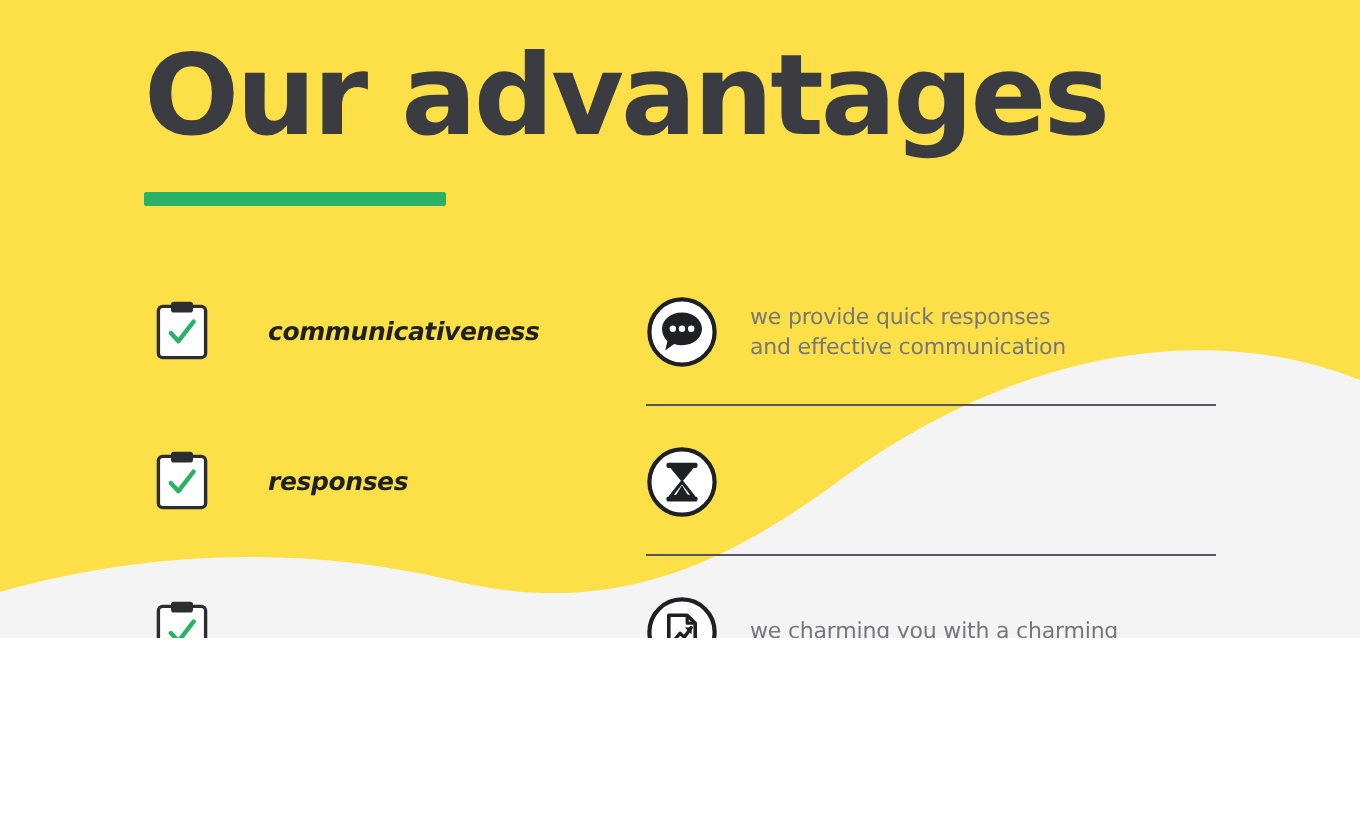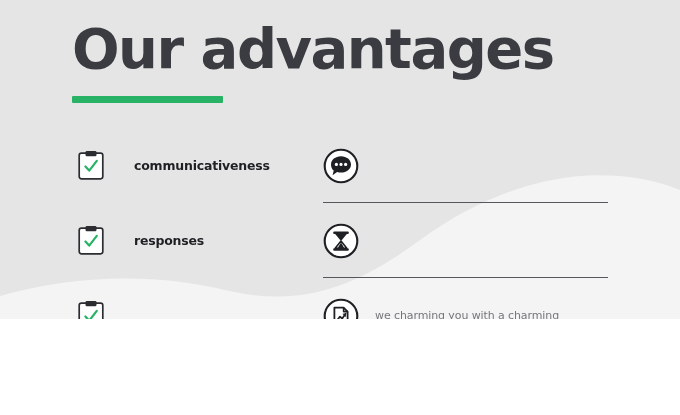--- a/index.html
+++ b/index.html
@@ -13,21 +13,21 @@
     font-family: "Liberation Sans", sans-serif;
     overflow: hidden;
     position: relative;
   }
 
   #slide {
     position: absolute;
     top: 0; left: 0;
     width: 680px;
     height: 319px;
-    background: #e5e5e5;
+    background: #fde047;
     overflow: hidden;
   }
 
   
   .bg-wave {
     position: absolute;
     top: 0; left: 0;
     width: 680px;
     height: 415px;
     z-index: 0;
@@ -74,20 +74,21 @@
   }
 
   
   .left-item {
     position: absolute;
     left: 78px;
     top: 0;
     display: flex;
     align-items: center;
     height: 50px;
+    font-style: italic;
   }
   .clipboard-icon {
     width: 26px;
     height: 30px;
     flex: 0 0 auto;
     display: block;
   }
   .left-label {
     margin-left: 30px;
     font-family: "DejaVu Sans", sans-serif;
@@ -161,20 +162,24 @@
 
       <div class="right-item">
         <div class="right-row-inner">
           <svg class="circle-icon" viewBox="0 0 36 36" aria-hidden="true">
             <circle cx="18" cy="18" r="16.3" fill="#ffffff" stroke="#1f2024" stroke-width="2.1"></circle>
             <path d="M18 8.2 C23.6 8.2 28 11.8 28 16.4 C28 21 23.6 24.6 18 24.6 C16.6 24.6 15.3 24.4 14.1 24 L9.6 27.2 L10.7 22.6 C9 21 8 18.8 8 16.4 C8 11.8 12.4 8.2 18 8.2 Z" fill="#1f2024"></path>
             <circle cx="13.4" cy="16.4" r="1.6" fill="#ffffff"></circle>
             <circle cx="18" cy="16.4" r="1.6" fill="#ffffff"></circle>
             <circle cx="22.6" cy="16.4" r="1.6" fill="#ffffff"></circle>
           </svg>
+          <div class="right-text">
+            <span class="ln">we provide quick responses</span>
+            <span class="ln">and effective communication</span>
+          </div>
         </div>
         <div class="divider"></div>
       </div>
     </div>
 
     <div class="row">
       <div class="left-item">
         <svg class="clipboard-icon" viewBox="0 0 26 30" aria-hidden="true">
           <rect x="1.2" y="3.2" width="23.6" height="25.6" rx="2.2" fill="#ffffff" stroke="#2b2d31" stroke-width="1.7"></rect>
           <rect x="7.5" y="0.9" width="11" height="5.4" rx="1.4" fill="#2b2d31"></rect>

